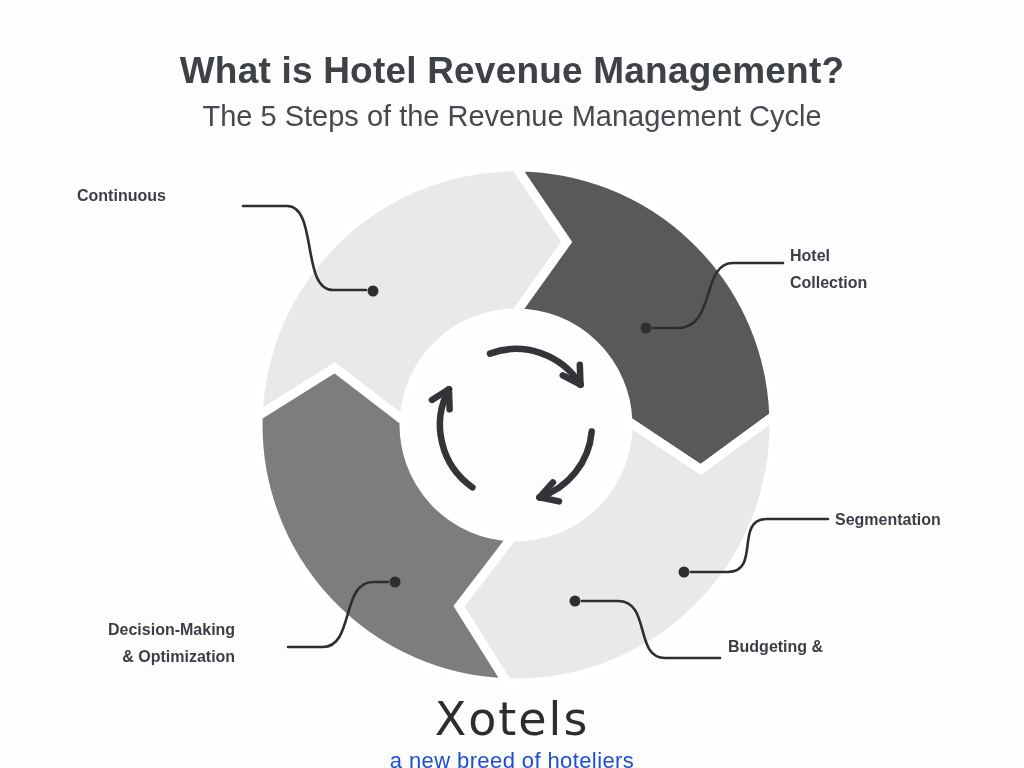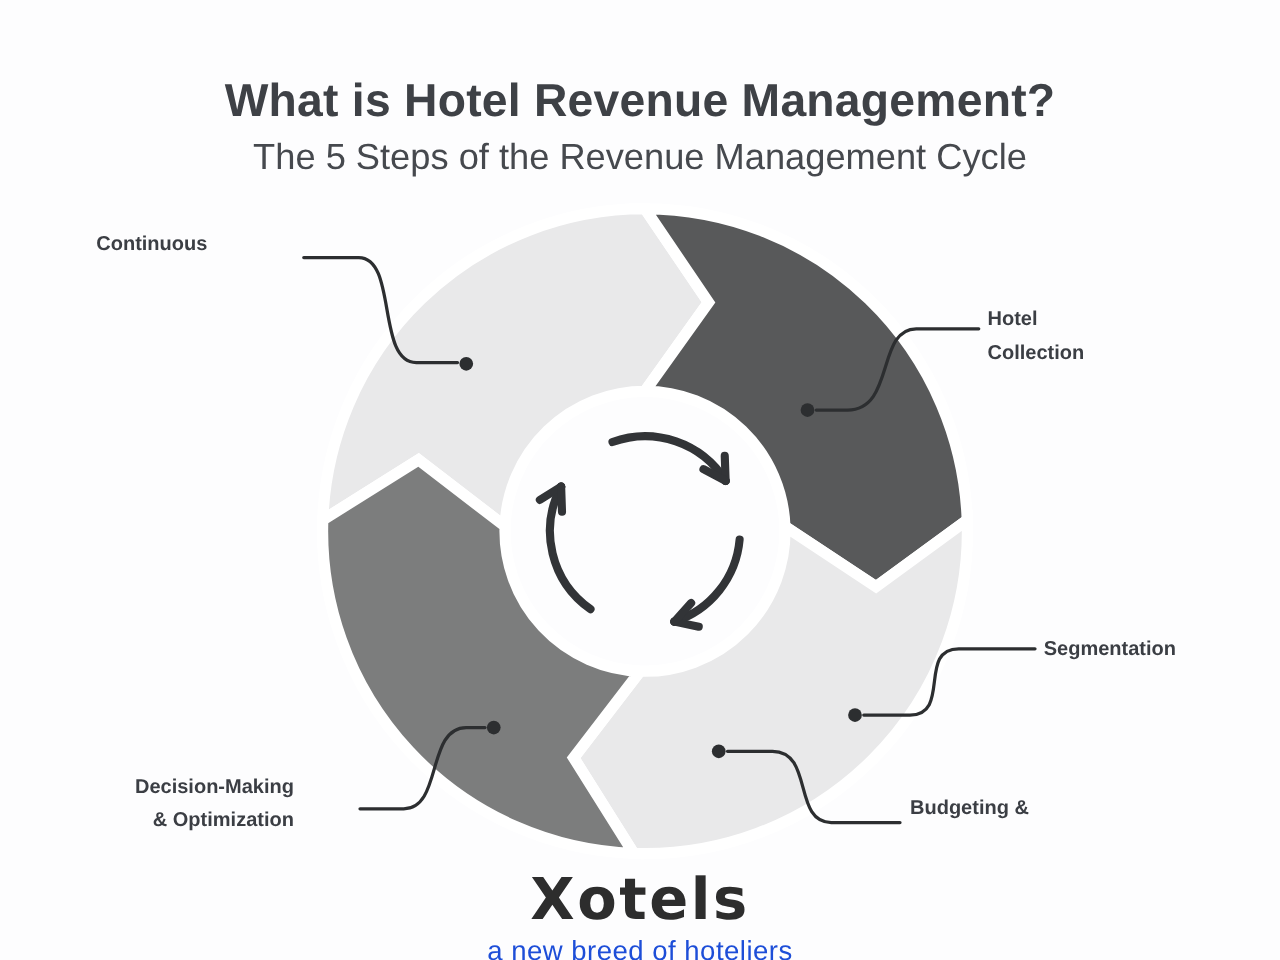--- a/index.html
+++ b/index.html
@@ -1,30 +1,30 @@
 <!DOCTYPE html>
 <html><head>
 <meta charset="utf-8">
 <style>
   * { margin:0; padding:0; box-sizing:border-box; }
   html,body { width:1024px; height:768px; background:#fdfdfe; overflow:hidden;
               font-family:"Liberation Sans", sans-serif; }
   #stage { position:relative; width:1024px; height:768px; }
 
-  .header { position:absolute; left:0; top:60px; width:1024px; text-align:center; }
+  .header { position:absolute; left:0; top:50px; width:1024px; text-align:center; }
   .title { font-size:37px; font-weight:700; color:#3e4146; letter-spacing:.2px; }
   .subtitle { font-size:29px; font-weight:400; color:#46494e; margin-top:8px; }
 
   #diagram-svg { position:absolute; left:0; top:0; width:1024px; height:768px; }
 
   .callout-label { position:absolute; font-size:16px; font-weight:700;
                    color:#3b3e44; line-height:27px; white-space:nowrap; }
 
   .footer { position:absolute; left:0; top:692px; width:1024px; text-align:center; }
-  .brand { font-size:46px; font-weight:700; color:#2d2d2d; letter-spacing:2px;
+  .brand { font-size:46px; font-weight:400; color:#2d2d2d; letter-spacing:2px;
            font-family:"DejaVu Sans", sans-serif; }
   .tagline { font-size:22px; font-weight:400; color:#1d4ed8; margin-top:2px;
              letter-spacing:.4px; }
 </style>
 </head>
 <body>
 
 <div id="stage">
 
   <div class="header">

